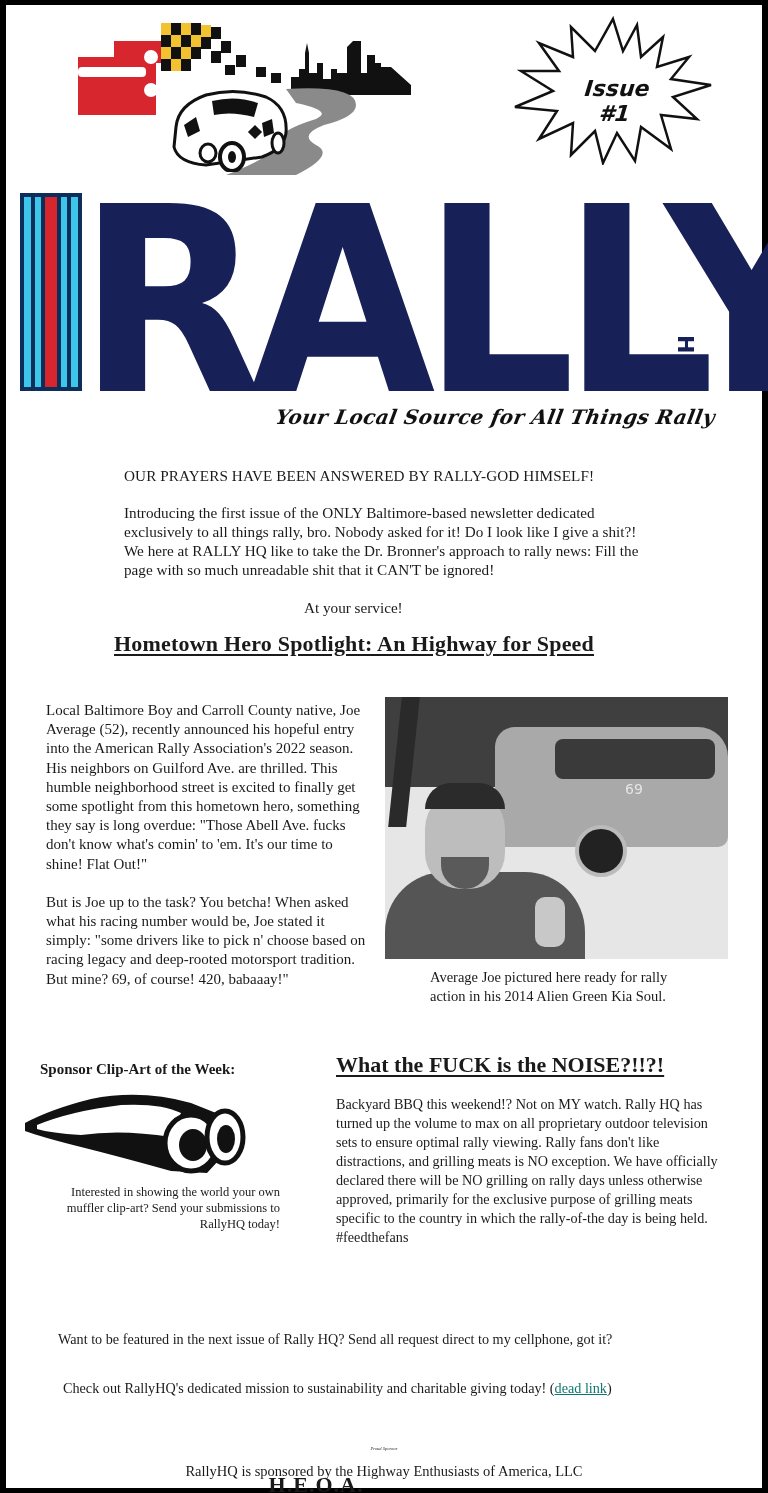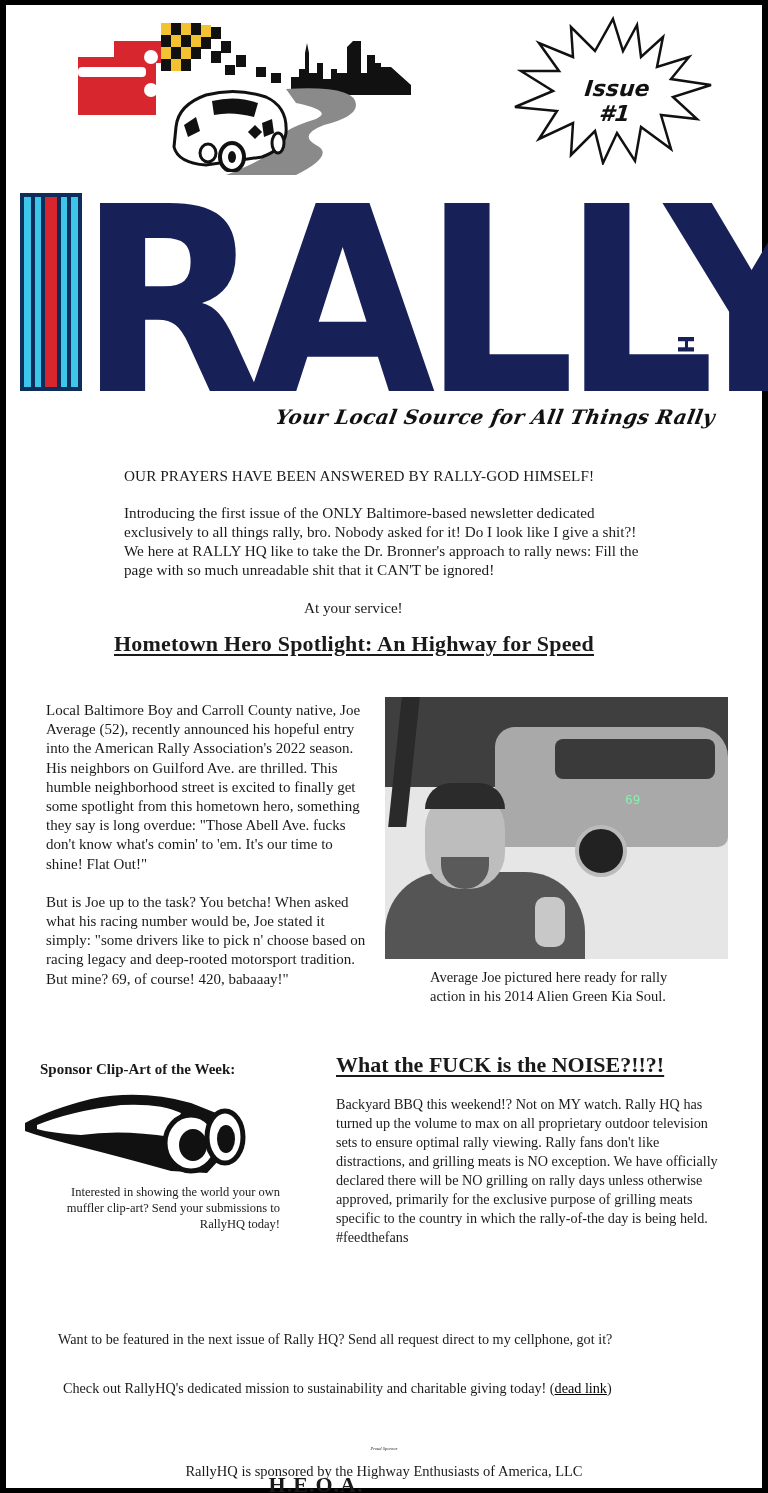--- a/index.html
+++ b/index.html
@@ -29,21 +29,21 @@
   .photo { position:absolute; left:379px; top:692px; width:343px; height:262px; overflow:hidden; background:#6a6a6a; }
   .caption { position:absolute; left:424px; top:963px; width:270px; font-size:14.5px; line-height:19px; }
   .muffler-title { position:absolute; left:34px; top:1056px; font-size:15px; font-weight:bold; }
   .muffler-art { position:absolute; left:15px; top:1082px; width:225px; height:90px; }
   .muffler-note { position:absolute; left:54px; top:1179px; width:220px; font-size:12.5px; line-height:16px;text-align:right; }
   .h-noise { position:absolute; left:330px; top:1047px; font-size:22px; font-weight:bold; text-decoration:underline; text-underline-offset:3px; }
   .noise-body { position:absolute; left:330px; top:1090px; width:385px; font-size:14.2px; line-height:19px; }
   .stay { position:absolute; left:40px; top:1284px; font-size:24.5px; font-weight:bold; letter-spacing:0.2px; }
   .featured { position:absolute; left:52px; top:1326px; font-size:14.2px; }
   .checkout { position:absolute; left:57px; top:1375px; font-size:14.2px; }
-  .deadlink { color:#000000; text-decoration:underline; cursor:pointer; }
+  .deadlink { color:#0f766e; text-decoration:underline; cursor:pointer; }
   .heoa { position:absolute; left:0; width:620px; top:1467px; text-align:center; font-size:22px; font-weight:bold; letter-spacing:1px; }
   .proud { position:absolute; left:0; width:756px; top:1441px; text-align:center; font-size:4.5px; font-style:italic; }
   .sponsor { position:absolute; left:0; width:756px; top:1458px; text-align:center; font-size:14.5px; }
 </style>
 </head>
 <body>
 
 <div class="page">
 
   <div>
@@ -130,21 +130,21 @@
     <p>But is Joe  up to the task? You betcha! When asked what his racing number would be, Joe stated it simply: "some drivers like to pick n' choose based on racing legacy and deep-rooted motorsport tradition. But mine? 69, of course! 420, babaaay!"</p>
   </div>
 
   <div class="photo">
     <div class="abs" style="left:0;top:0;width:343px;height:90px;background:#3f3f3f;"></div>
     <div class="abs" style="left:0;top:90px;width:343px;height:172px;background:#e6e6e6;"></div>
     <div class="abs" style="left:10px;top:0;width:18px;height:130px;background:#2a2a2a;transform:skewX(-6deg);"></div>
     <div class="abs" style="left:110px;top:30px;width:233px;height:120px;background:#a9a9a9;border-radius:20px 30px 10px 10px;"></div>
     <div class="abs" style="left:170px;top:42px;width:160px;height:40px;background:#3a3a3a;border-radius:8px;"></div>
     <div class="abs" style="left:190px;top:128px;width:44px;height:44px;border-radius:50%;background:#222;border:4px solid #bbb;"></div>
-    <div class="abs" style="left:240px;top:96px;font-size:12px;color:#86efac;font-family:'DejaVu Sans',sans-serif;">69</div>
+    <div class="abs" style="left:240px;top:84px;font-size:14px;color:#e5e5e5;font-family:'DejaVu Sans',sans-serif;">69</div>
     <div class="abs" style="left:0;top:175px;width:200px;height:87px;background:#555;border-radius:60px 60px 0 0;"></div>
     <div class="abs" style="left:40px;top:92px;width:80px;height:100px;background:#bdbdbd;border-radius:40px 40px 36px 36px;"></div>
     <div class="abs" style="left:40px;top:86px;width:80px;height:26px;background:#2b2b2b;border-radius:40px 40px 0 0;"></div>
     <div class="abs" style="left:56px;top:160px;width:48px;height:32px;background:#5a5a5a;border-radius:0 0 24px 24px;"></div>
     <div class="abs" style="left:150px;top:200px;width:30px;height:50px;background:#c8c8c8;border-radius:10px;"></div>
   </div>
   <div class="caption">Average Joe pictured here ready for rally action in his 2014 Alien Green Kia Soul.</div>
 
   <div class="muffler-title">Sponsor Clip-Art of the Week:</div>
   <svg class="muffler-art" viewBox="0 0 225 90">

